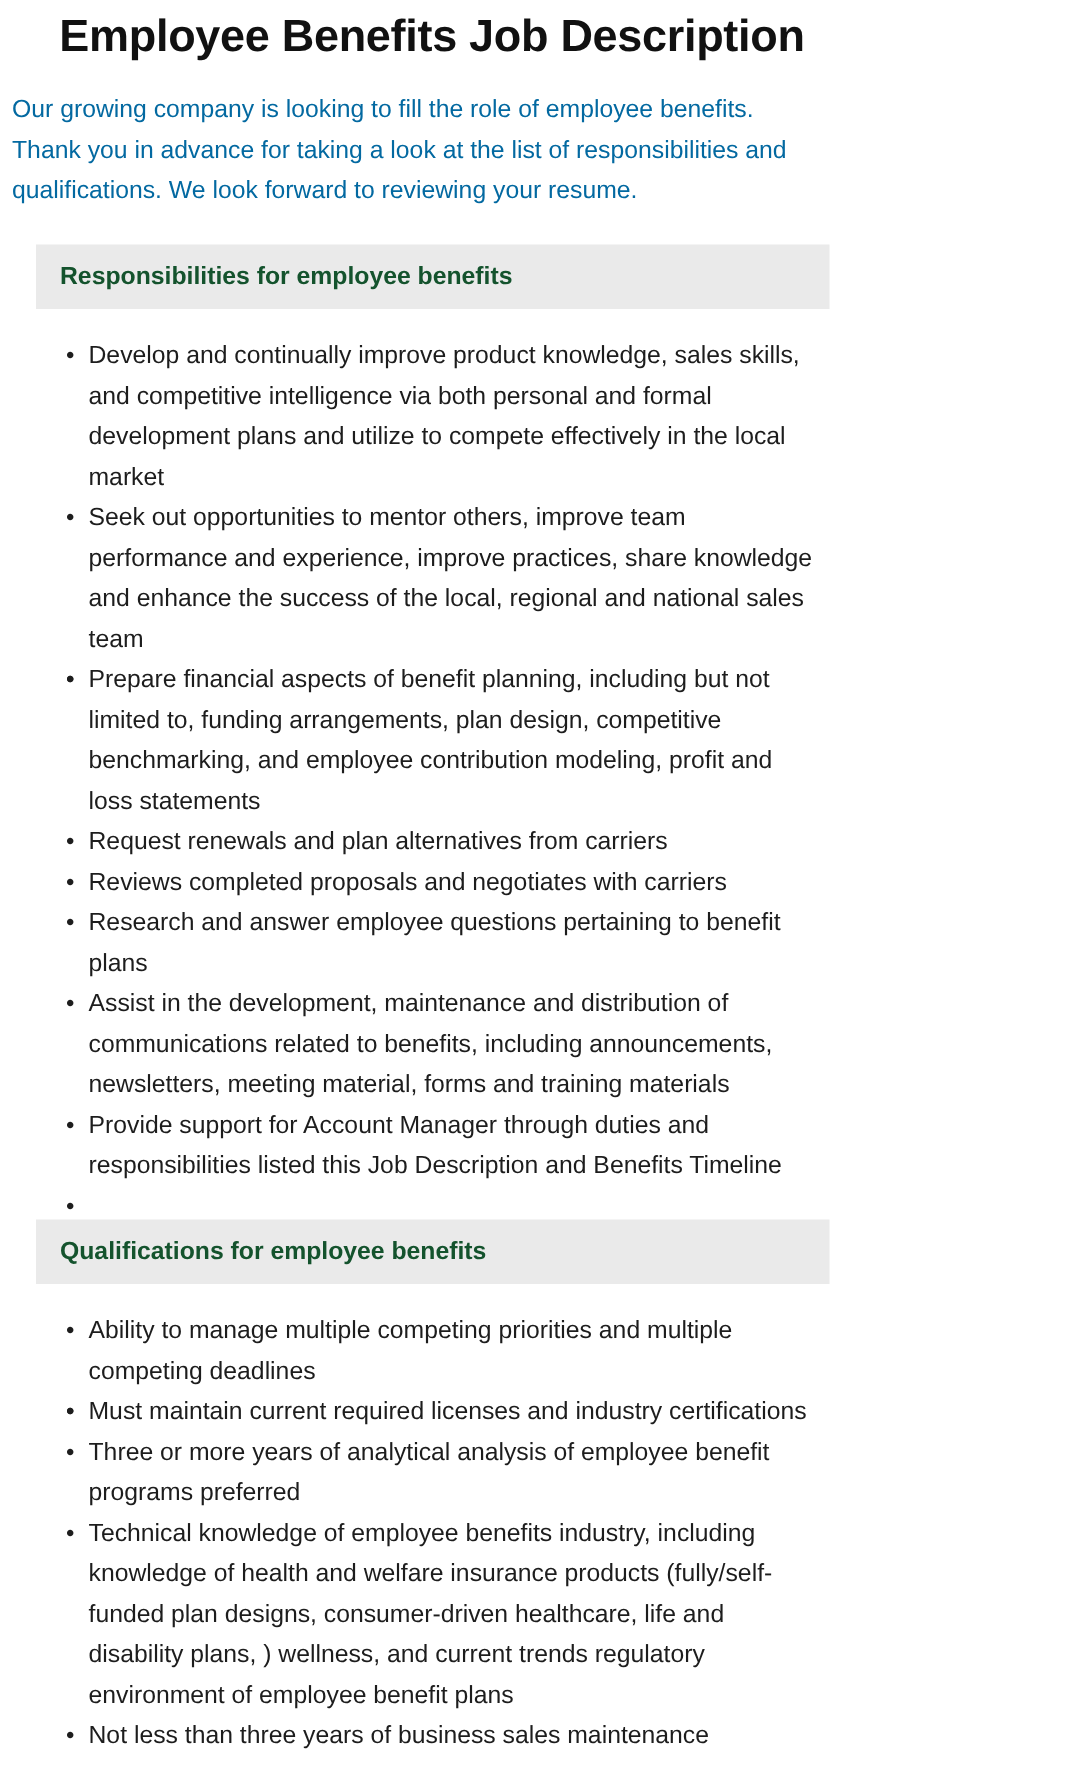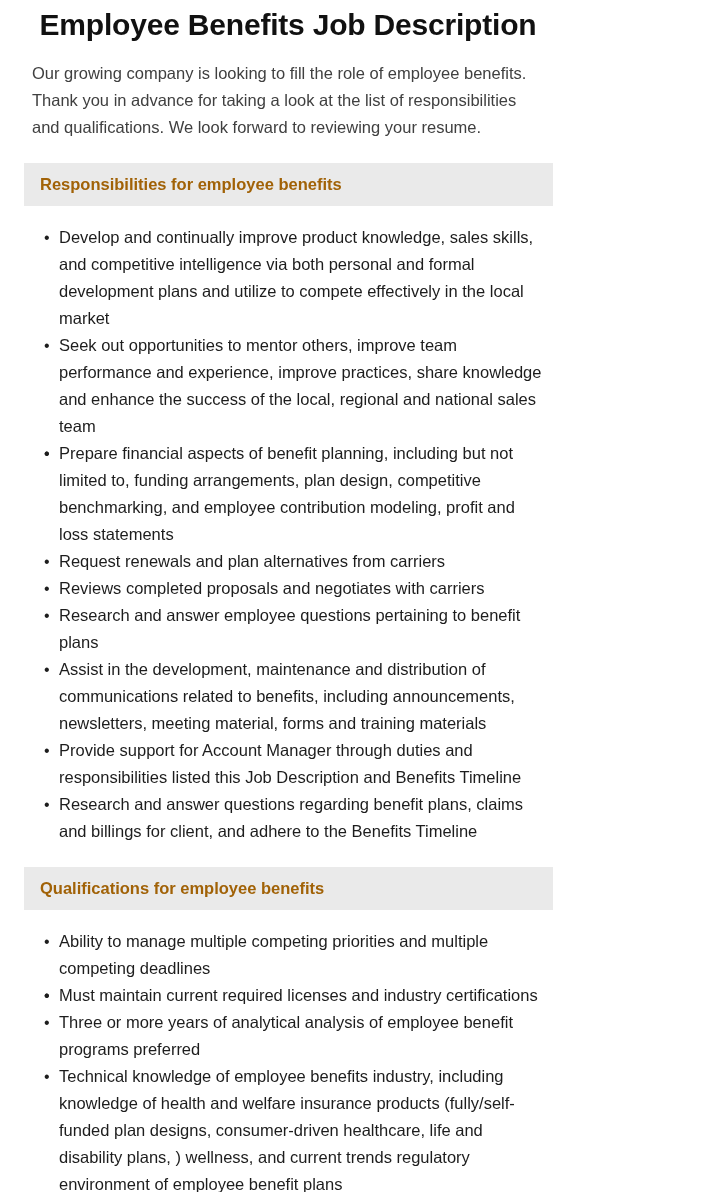--- a/index.html
+++ b/index.html
@@ -27,43 +27,43 @@
     font-size: 30px;
     line-height: 38px;
     font-weight: 700;
     text-align: center;
     letter-spacing: -0.2px;
     color: #111111;
   }
 
   .intro {
     margin: 16px 0 0 0;
-    padding: 0 28px 0 32px;
+    padding: 0 28px 0 8px;
     font-size: 16.5px;
     line-height: 27px;
-    color: #404040;
+    color: #0369a1;
     font-weight: 400;
   }
 
   .section {
     margin-top: 22px;
   }
 
   .section-header {
     margin: 0 23px 0 24px;
     background: #eaeaea;
     padding: 11px 16px 12px 16px;
     box-sizing: border-box;
   }
 
   .section-header-text {
     font-size: 16.5px;
     line-height: 20px;
     font-weight: 700;
-    color: #a16207;
+    color: #14532d;
     display: block;
   }
 
   ul.bullet-list {
     list-style: none;
     margin: 18px 0 0 0;
     padding: 0 28px 0 44px;
   }
 
   ul.bullet-list li {
@@ -106,21 +106,21 @@
         <ul class="bullet-list">
           <li><span class="bullet-marker">•</span><span>Develop and continually improve product knowledge, sales skills, and competitive intelligence via both personal and formal development plans and utilize to compete effectively in the local market</span></li>
           <li><span class="bullet-marker">•</span><span>Seek out opportunities to mentor others, improve team performance and experience, improve practices, share knowledge and enhance the success of the local, regional and national sales team</span></li>
           <li><span class="bullet-marker">•</span></li>
           <li><span class="bullet-marker">•</span><span>Prepare financial aspects of benefit planning, including but not limited to, funding arrangements, plan design, competitive benchmarking, and employee contribution modeling, profit and loss statements</span></li>
           <li><span class="bullet-marker">•</span><span>Request renewals and plan alternatives from carriers</span></li>
           <li><span class="bullet-marker">•</span><span>Reviews completed proposals and negotiates with carriers</span></li>
           <li><span class="bullet-marker">•</span><span>Research and answer employee questions pertaining to benefit plans</span></li>
           <li><span class="bullet-marker">•</span><span>Assist in the development, maintenance and distribution of communications related to benefits, including announcements, newsletters, meeting material, forms and training materials</span></li>
           <li><span class="bullet-marker">•</span><span>Provide support for Account Manager through duties and responsibilities listed this Job Description and Benefits Timeline</span></li>
-          <li><span class="bullet-marker">•</span><span>Research and answer questions regarding benefit plans, claims and billings for client, and adhere to the Benefits Timeline</span></li>
+          <li><span class="bullet-marker">•</span></li>
         </ul>
       </div>
       <div class="section">
         <div class="section-header">
           <span class="section-header-text">Qualifications for employee benefits</span>
         </div>
         <ul class="bullet-list">
           <li><span class="bullet-marker">•</span><span>Ability to manage multiple competing priorities and multiple competing deadlines</span></li>
           <li><span class="bullet-marker">•</span></li>
           <li><span class="bullet-marker">•</span><span>Must maintain current required licenses and industry certifications</span></li>

